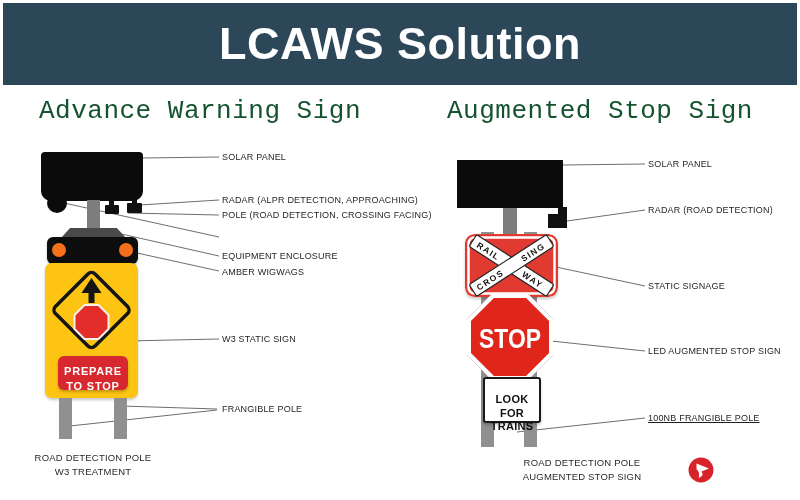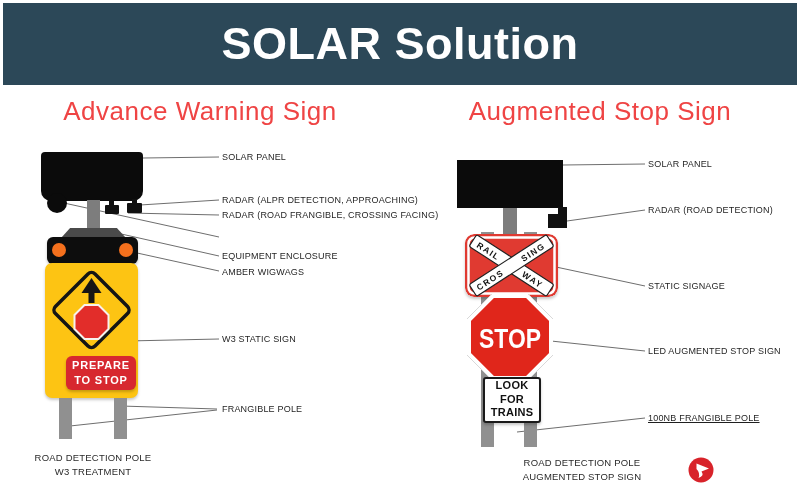--- a/index.html
+++ b/index.html
@@ -10,61 +10,61 @@
   
   .banner{
     position:absolute;left:3px;top:3px;width:794px;height:82px;
     display:flex;align-items:center;justify-content:center;
   }
   .banner-title{
     color:#ffffff;font-size:45px;font-weight:bold;letter-spacing:0.5px;
   }
   .col-heading{
     position:absolute;top:96px;width:400px;text-align:center;
-    font-size:26px;color:#ef4444;font-weight:500;letter-spacing:0.5px;
+    font-size:26px;color:#14532d;font-weight:500;letter-spacing:0.5px;font-family:Liberation Mono, monospace;
   }
   .abs{position:absolute;}
   .lbl{
     position:absolute;font-size:9px;color:#1f1f1f;letter-spacing:0.2px;
     white-space:nowrap;font-weight:400;
   }
   .caption{
     position:absolute;font-size:9.5px;color:#2a2a2a;text-align:center;
     line-height:13.5px;letter-spacing:0.2px;
   }
   .pole{background:#909090;}
   .shadow{box-shadow:0 2px 3px rgba(0,0,0,0.22);}
   
   .solar{background:#0b0b0b;}
   .enclosure{background:#0d0d0d;border-radius:6px;}
   .wigwag{width:14px;height:14px;border-radius:50%;background:#f4701d;}
   .prepare{
     background:#d7282f;border-radius:6px;color:#fff;text-align:center;
     font-weight:bold;font-size:11px;line-height:15px;letter-spacing:0.8px;
-    padding-top:2px;box-sizing:border-box;margin-left:8px;
+    padding-top:8px;box-sizing:border-box;
   }
   .lft-box{
     background:#ffffff;border:2.5px solid #1a1a1a;border-radius:3px;
     text-align:center;font-weight:bold;font-size:11px;line-height:13.5px;
-    color:#111;box-sizing:border-box;padding-top:0;letter-spacing:0.3px;
+    color:#111;box-sizing:border-box;padding-top:14px;letter-spacing:0.3px;
   }
   
   .logo{position:absolute;left:688px;top:455px;width:106px;height:42px;display:flex;align-items:flex-start;}
   .logo-txt{display:flex;flex-direction:column;margin-left:3px;}
   .logo-name{font-size:21px;font-weight:bold;font-style:italic;color:#5b6a77;letter-spacing:1px;line-height:22px;}
   .logo-sub{font-size:11px;font-weight:bold;font-style:italic;color:#d8232a;text-align:right;line-height:12px;}
   svg text{font-family:"Liberation Sans",sans-serif;}
 </style>
 </head>
 <body>
 
 <div id="page">
 
   <div class="banner" style="background:#2c4858;">
-    <div class="banner-title">SOLAR Solution</div>
+    <div class="banner-title">LCAWS Solution</div>
   </div>
 
   <div class="col-heading" style="left:0px;">Advance Warning Sign</div>
   <div class="col-heading" style="left:400px;">Augmented Stop Sign</div>
 
   <svg class="abs" style="left:0;top:0;" width="800" height="500">
     <g stroke="#6e6e6e" stroke-width="1" fill="none">
 
       <line x1="143" y1="158" x2="219" y2="157"></line>
       <line x1="140" y1="205" x2="219" y2="200"></line>
@@ -112,21 +112,21 @@
   <div class="abs pole" style="left:59px;top:398px;width:13px;height:41px;"></div>
   <div class="abs pole" style="left:114px;top:398px;width:13px;height:41px;"></div>
 
   <div class="caption" style="left:23px;top:451px;width:140px;">
     <div>ROAD DETECTION POLE</div>
     <div>W3 TREATMENT</div>
   </div>
 
   <div class="lbl" style="left:222px;top:152px;">SOLAR PANEL</div>
   <div class="lbl" style="left:222px;top:195px;">RADAR (ALPR DETECTION, APPROACHING)</div>
-  <div class="lbl" style="left:222px;top:210px;">RADAR (ROAD FRANGIBLE, CROSSING FACING)</div>
+  <div class="lbl" style="left:222px;top:210px;">POLE (ROAD DETECTION, CROSSING FACING)</div>
   <div class="lbl" style="left:222px;top:251px;">EQUIPMENT ENCLOSURE</div>
   <div class="lbl" style="left:222px;top:267px;">AMBER WIGWAGS</div>
   <div class="lbl" style="left:222px;top:334px;">W3 STATIC SIGN</div>
   <div class="lbl" style="left:222px;top:404px;">FRANGIBLE POLE</div>
 
   <div class="abs solar" style="left:457px;top:160px;width:106px;height:48px;"></div>
   <div class="abs" style="left:503px;top:208px;width:14px;height:34px;background:#7d7d7d;"></div>
   <div class="abs" style="left:548px;top:214px;width:19px;height:14px;background:#111;"></div>
   <div class="abs" style="left:558px;top:207px;width:9px;height:8px;background:#111;"></div>
 

